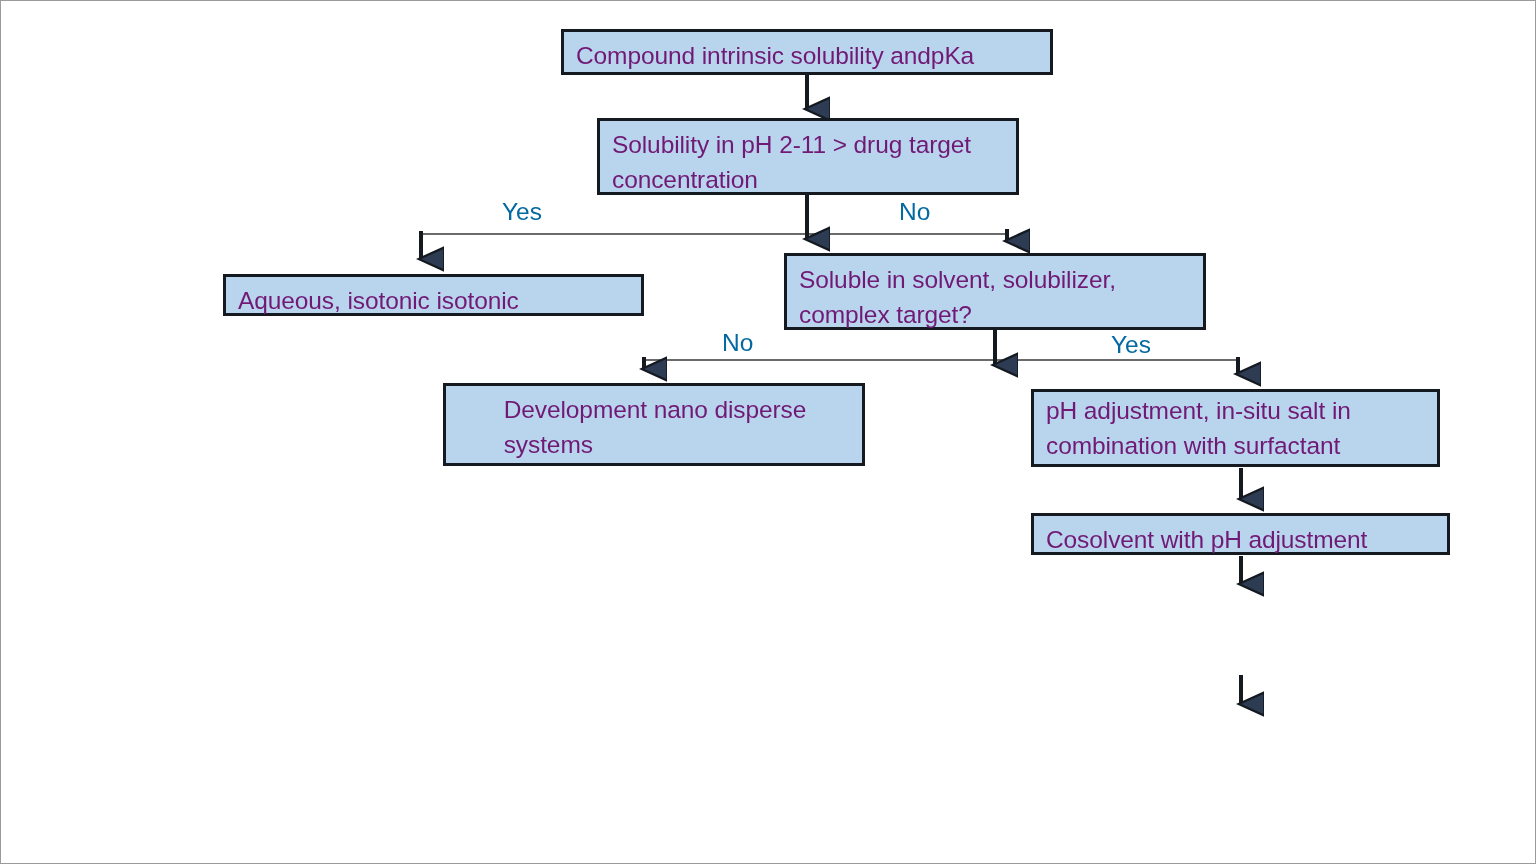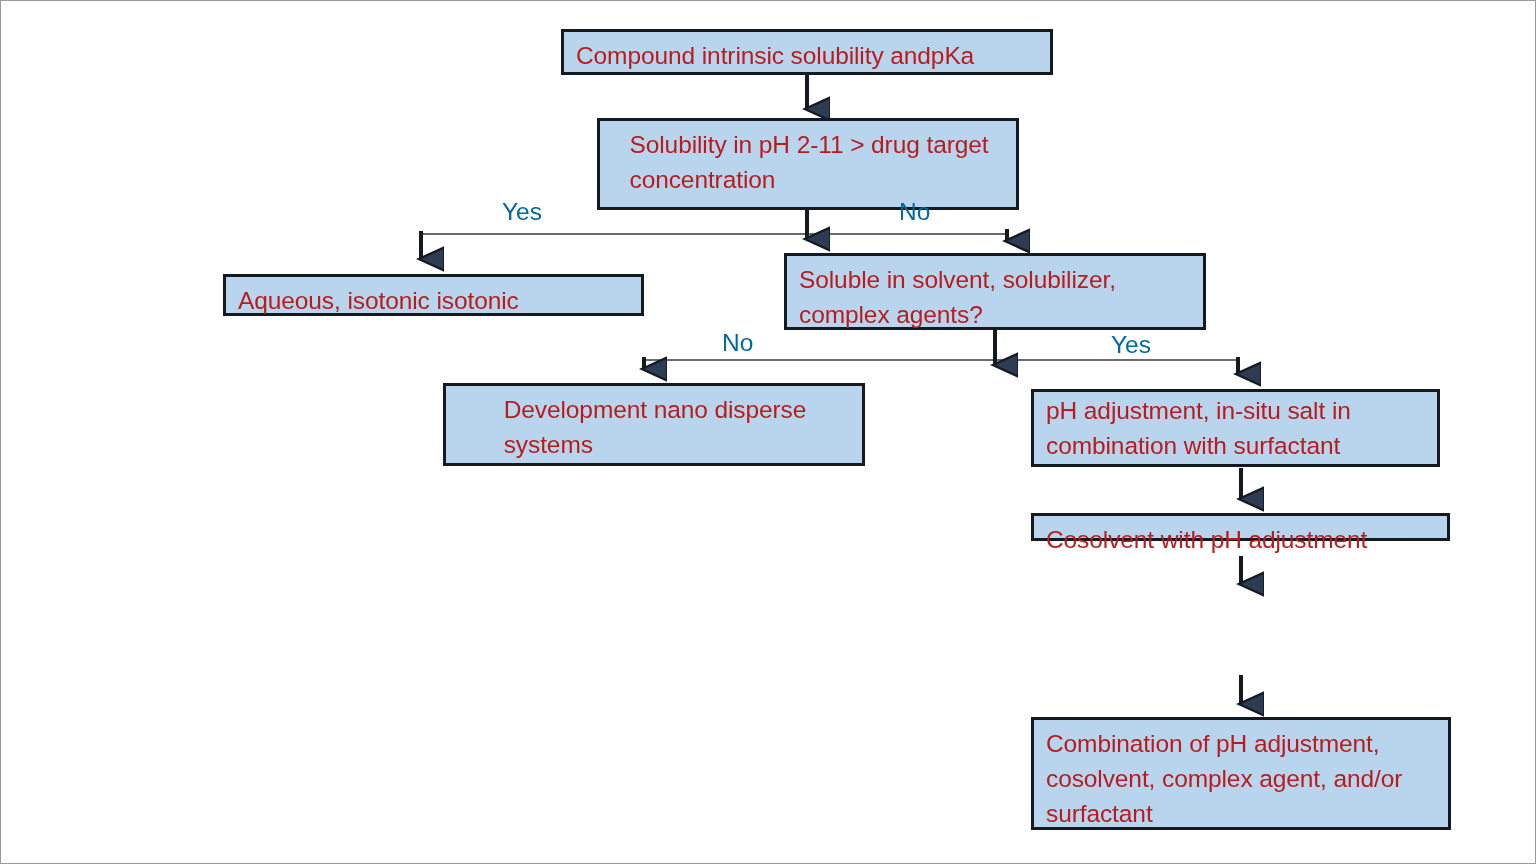--- a/index.html
+++ b/index.html
@@ -28,21 +28,21 @@
   }
   .node {
     position: absolute;
     box-sizing: border-box;
     background: #b9d4ed;
     border: 3px solid #151a21;
     display: flex;
     align-items: flex-start;
     justify-content: flex-start;
     padding: 7px 10px 6px 12px;
-    color: #b91c1c;
+    color: #701a75;
     font-size: 24.5px;
     line-height: 1.42;
     letter-spacing: -0.1px;
     font-family: "Liberation Sans", sans-serif;
   }
   .node span {
     display: block;
     white-space: pre-line;
   }
   .branch-label {
@@ -114,53 +114,48 @@
 
     <g>
       <line x1="1240" y1="674" x2="1240" y2="703" stroke="#151a21" stroke-width="4" marker-end="url(#arrowThick)"></line>
     </g>
   </svg>
 
   <div class="node" style="left:560px; top:28px; width:492px; height:46px;">
     <span>Compound intrinsic solubility andpKa</span>
   </div>
 
-  <div class="node" style="left:596px; top:117px; width:422px; height:92px;justify-content:center;">
+  <div class="node" style="left:596px; top:117px; width:422px; height:77px;">
     <span>Solubility in pH 2-11 &gt; drug target
 concentration</span>
   </div>
 
   <div class="node" style="left:222px; top:273px; width:421px; height:42px;">
     <span>Aqueous, isotonic isotonic</span>
   </div>
 
   <div class="node" style="left:783px; top:252px; width:422px; height:77px;">
     <span>Soluble in solvent, solubilizer,
-complex agents?</span>
+complex target?</span>
   </div>
 
   <div class="node" style="left:442px; top:382px; width:422px; height:83px;justify-content:center;">
     <span>Development nano disperse
 systems</span>
   </div>
 
   <div class="node" style="left:1030px; top:388px; width:409px; height:78px;align-items:center;">
     <span>pH adjustment, in-situ salt in
 combination with surfactant</span>
   </div>
 
-  <div class="node" style="left:1030px; top:512px; width:419px; height:28px;">
+  <div class="node" style="left:1030px; top:512px; width:419px; height:42px;">
     <span>Cosolvent with pH adjustment</span>
   </div>
 
 
-  <div class="node" style="left:1030px; top:716px; width:420px; height:113px;">
-    <span>Combination of pH adjustment,
-cosolvent, complex agent, and/or
-surfactant</span>
-  </div>
 
   <div class="branch-label" style="left:501px; top:199px;">Yes</div>
   <div class="branch-label" style="left:898px; top:199px;">No</div>
   <div class="branch-label" style="left:721px; top:330px;">No</div>
   <div class="branch-label" style="left:1110px; top:332px;">Yes</div>
 
 </div>
 
 </body></html>

